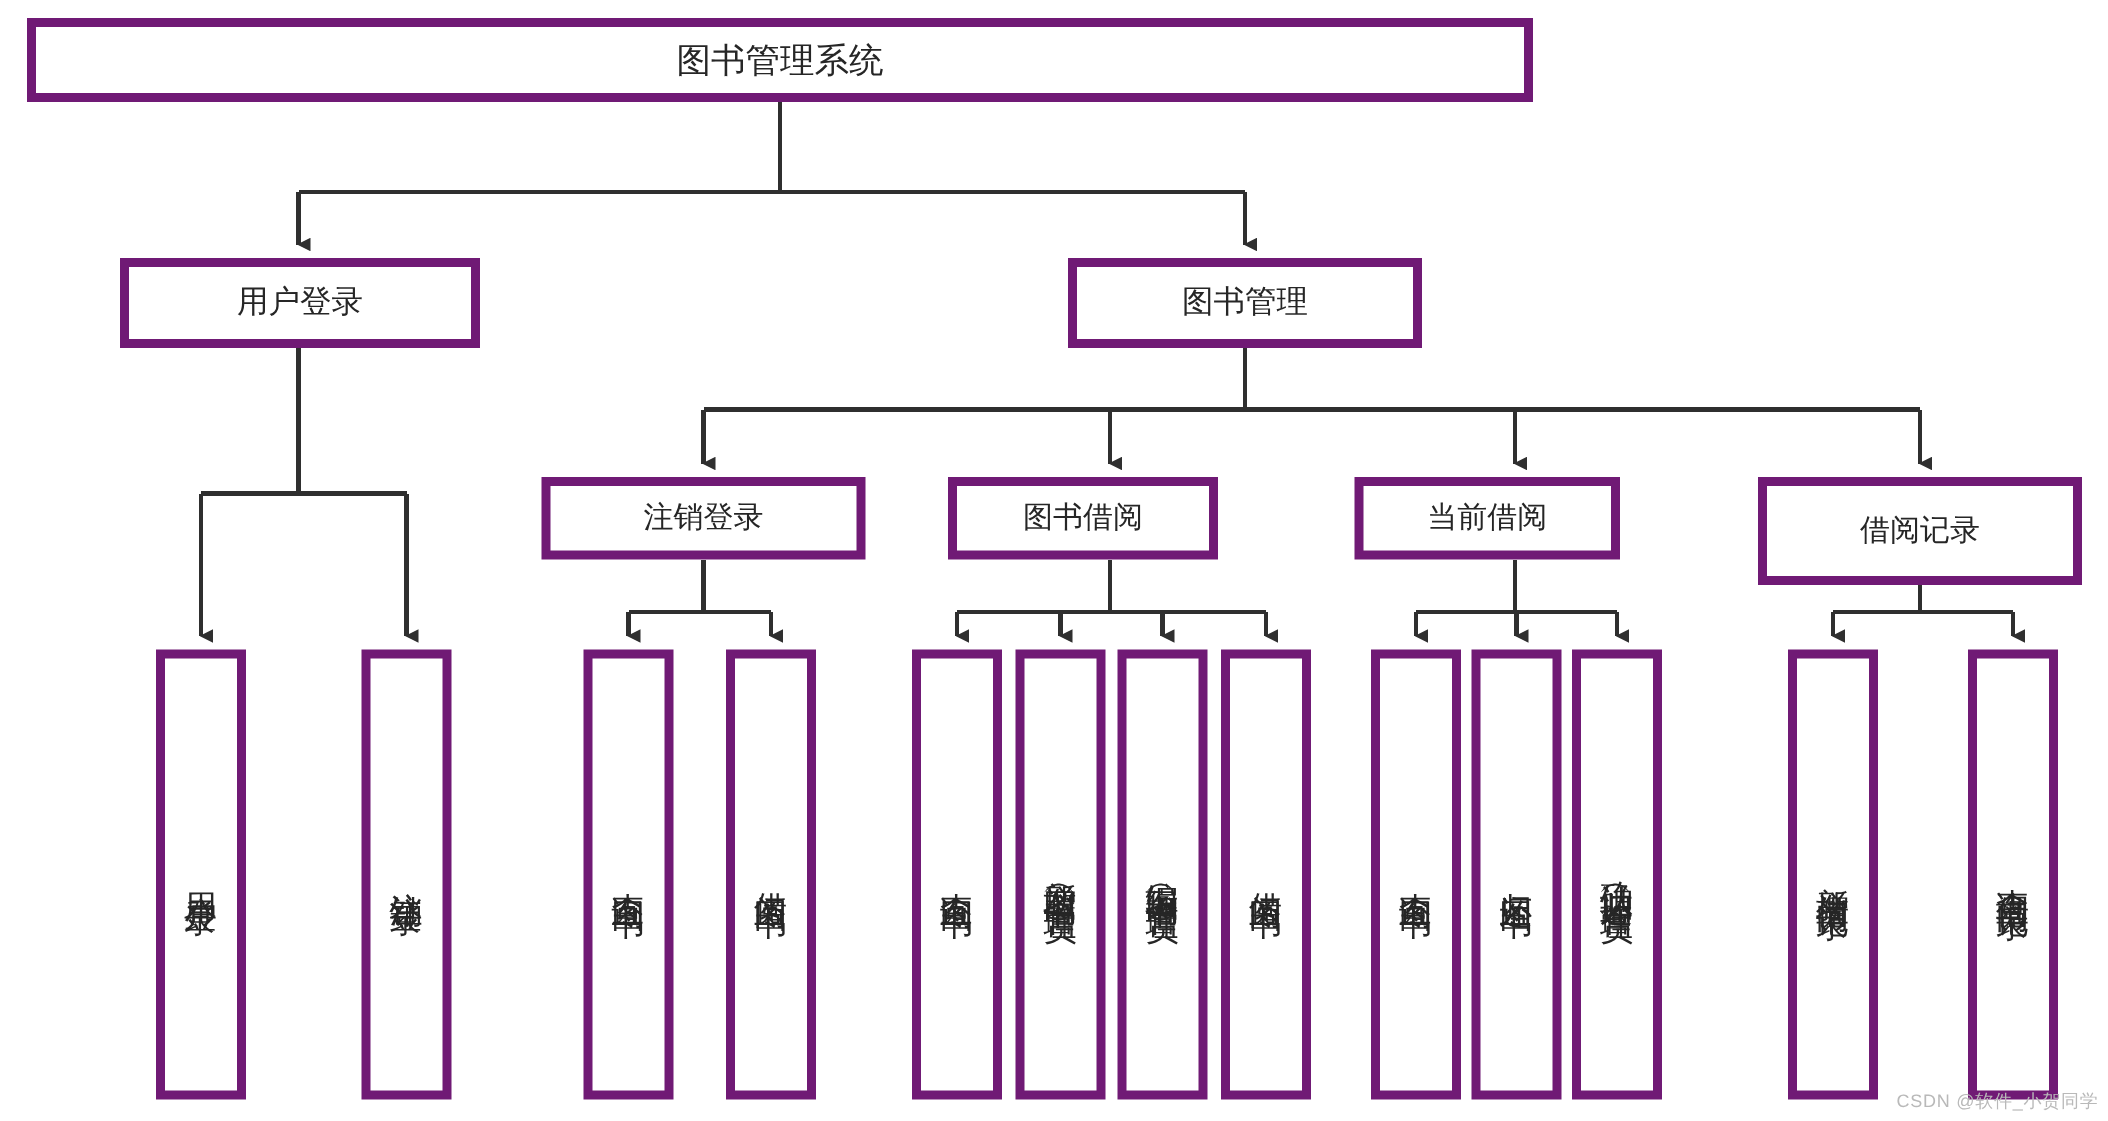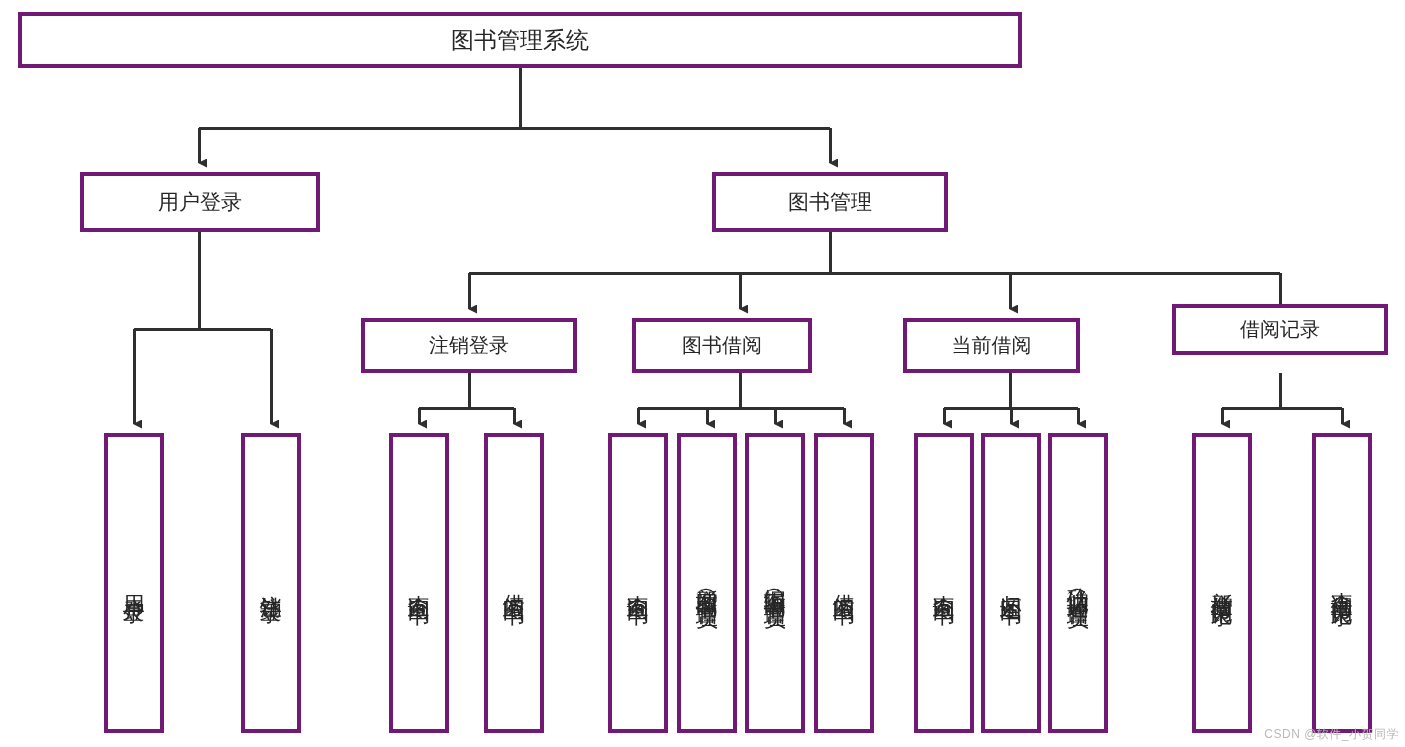--- a/index.html
+++ b/index.html
@@ -10,21 +10,21 @@
     font-family:"Liberation Sans","DejaVu Sans",sans-serif;
     overflow:hidden;
   }
   #diagram{position:relative;width:1405px;height:747px;}
   #edges{position:absolute;left:0;top:0;width:1405px;height:747px;}
 
   .node{
     position:absolute;
     box-sizing:border-box;
     background:#ffffff;
-    border:4px solid #701a75;
+    border:6px solid #701a75;
     display:flex;
     align-items:center;
     justify-content:center;
     color:#262626;
     line-height:1.15;
     text-align:center;
   }
   .node.root{font-size:23px;}
   .node.lvl2{font-size:21px;}
   .node.module{font-size:20px;}
@@ -125,21 +125,21 @@
 
   <div class="node module" style="left:361px;top:318px;width:216px;height:55px;">
     <span>注销登录</span>
   </div>
   <div class="node module" style="left:632px;top:318px;width:180px;height:55px;">
     <span>图书借阅</span>
   </div>
   <div class="node module" style="left:903px;top:318px;width:177px;height:55px;">
     <span>当前借阅</span>
   </div>
-  <div class="node module" style="left:1172px;top:304px;width:216px;height:51px;">
+  <div class="node module" style="left:1172px;top:318px;width:216px;height:72px;">
     <span>借阅记录</span>
   </div>
 
   <div class="node leaf" style="left:104px;top:433px;width:60px;height:300px;">
     <span class="vtext">用户登录</span>
   </div>
   <div class="node leaf" style="left:241px;top:433px;width:60px;height:300px;">
     <span class="vtext">注销登录</span>
   </div>
 

